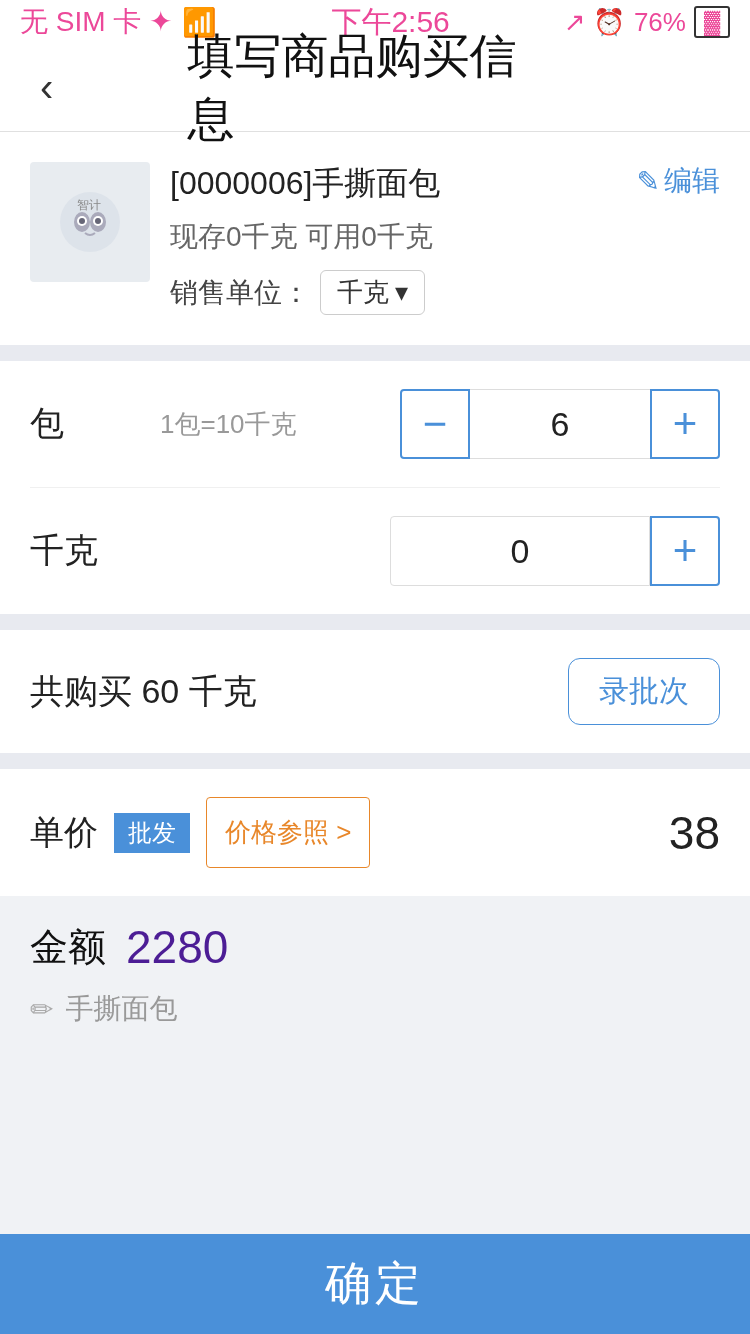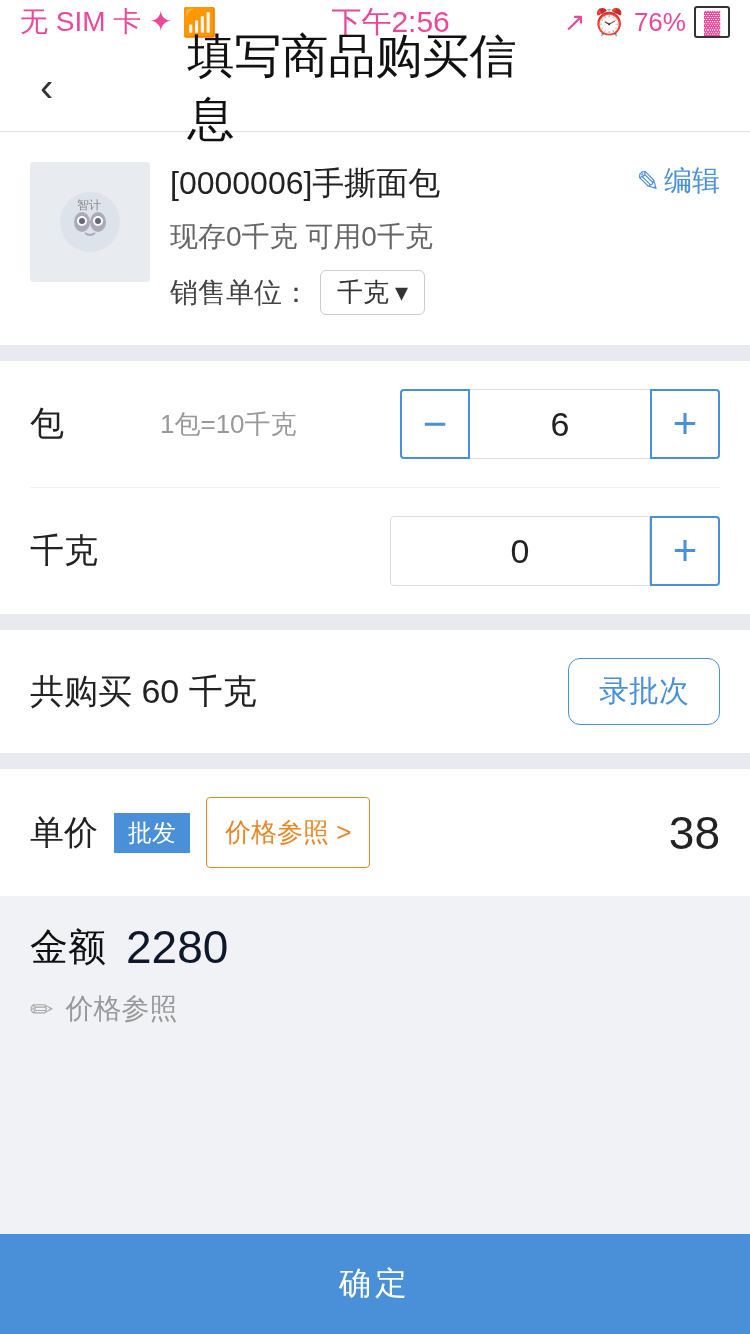--- a/index.html
+++ b/index.html
@@ -264,21 +264,21 @@
       background: #f0f2f5;
       padding: 24px 30px 10px 30px;
     }
     .amount-row {
       display: flex;
       align-items: center;
       gap: 20px;
       margin-bottom: 16px;
     }
     .amount-label { font-size: 38px; color: #111; font-weight: 500; }
-    .amount-value { font-size: 46px; color: #0f172a; font-weight: 500; }
+    .amount-value { font-size: 46px; color: #4c1d95; font-weight: 500; }
     .note-row {
       display: flex;
       align-items: center;
       gap: 12px;
       color: #999;
       font-size: 28px;
     }
     .pencil-icon { font-size: 28px; color: #aaa; }
 
     
@@ -290,21 +290,21 @@
 
     
     .bottom-btn {
       position: fixed;
       bottom: 0;
       left: 0;
       width: 750px;
       height: 100px;
       background: #4a90d9;
       color: #fff;
-      font-size: 32px;
+      font-size: 46px;
       font-weight: 500;
       display: flex;
       align-items: center;
       justify-content: center;
       cursor: pointer;
       letter-spacing: 4px;
     }
 
     .page-content {
       padding-bottom: 100px;
@@ -410,21 +410,21 @@
     <span class="price-value">38</span>
   </div>
 
   <div class="amount-section">
     <div class="amount-row">
       <span class="amount-label">金额</span>
       <span class="amount-value">2280</span>
     </div>
     <div class="note-row">
       <span class="pencil-icon">✏</span>
-      <span>价格参照</span>
+      <span>手撕面包</span>
     </div>
   </div>
 
   <div class="empty-space"></div>
 
 </div>
 
 <div class="bottom-btn">确定</div>
 
 </body></html>

